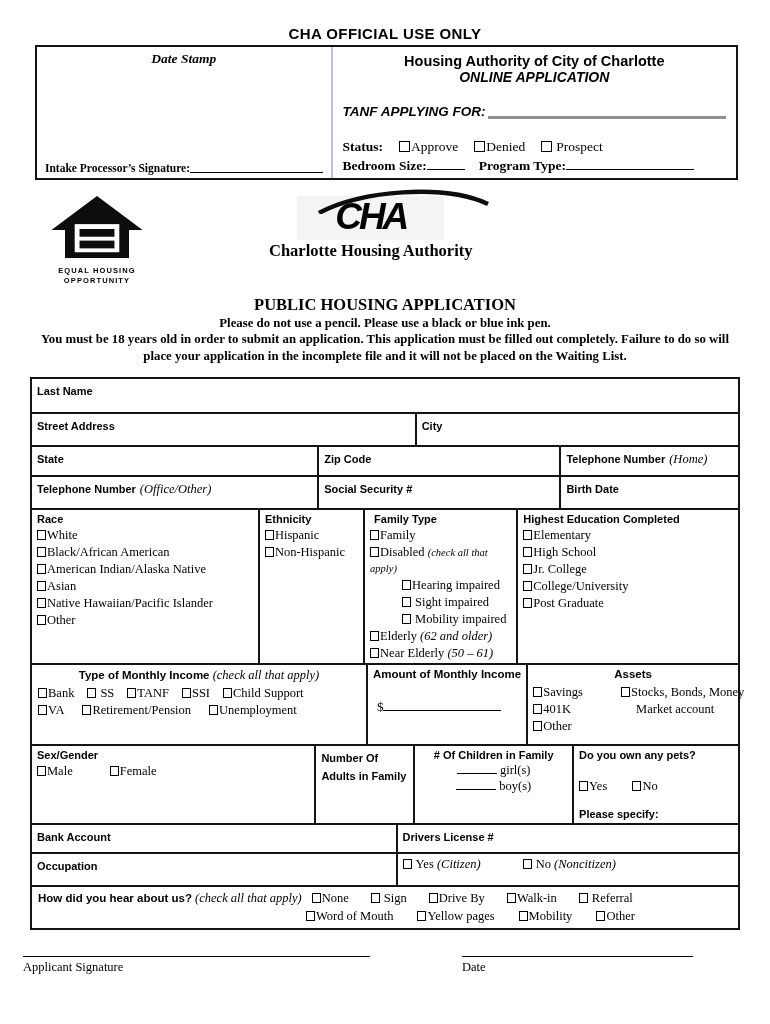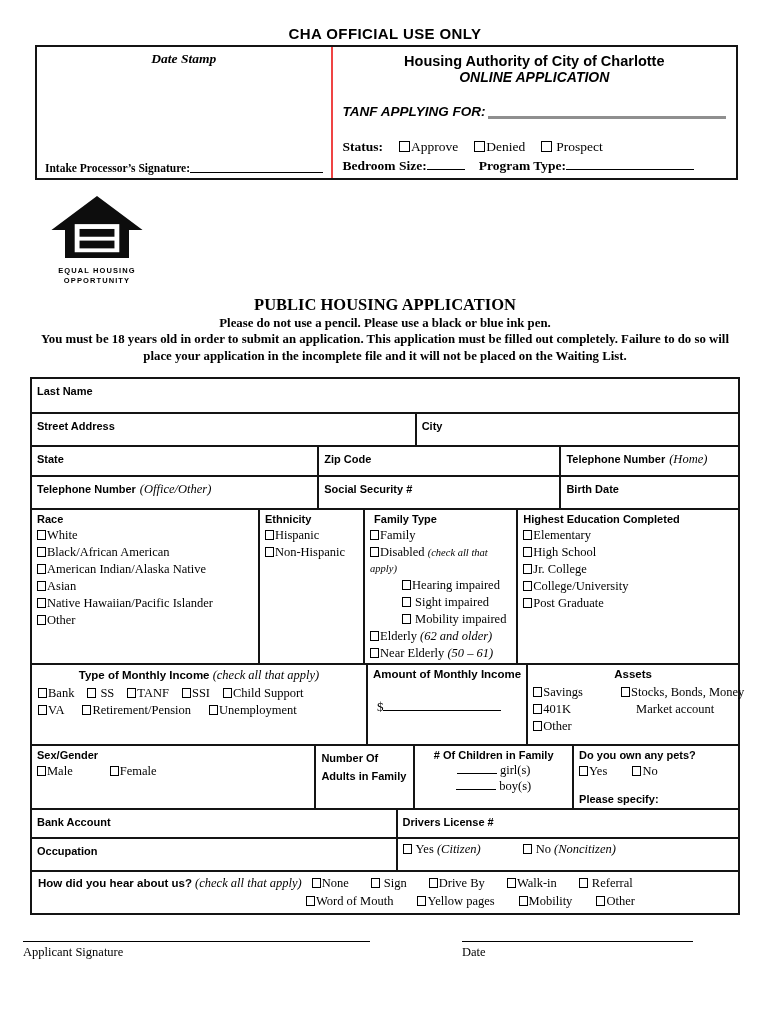--- a/index.html
+++ b/index.html
@@ -27,21 +27,21 @@
   .official-title{ text-align:center; padding-top:25px; font-family:"Liberation Sans",sans-serif;
                    font-weight:bold; font-size:15px; letter-spacing:.4px; }
   .official-box{ margin:3px 32px 16px 35px; height:135px; border:2px solid #141414; display:flex; }
   .ob-left{ width:42%; display:flex; flex-direction:column; padding:4px 8px 4px 8px; }
   .date-stamp{ text-align:center; font-family:"Liberation Serif",serif; font-weight:bold;
                font-style:italic; font-size:13.5px; }
   .ob-fill{ flex:1; }
   .intake-line{ display:flex; align-items:flex-end; font-family:"Liberation Serif",serif;
                 font-weight:bold; font-size:11.5px; white-space:nowrap; }
   .intake-line .bl{ flex:1; height:3px; border-bottom-width:1.5px; margin-bottom:1px; }
-  .ob-right{ flex:1; border-left:2px solid #ef4444; padding:6px 10px 6px 10px;
+  .ob-right{ flex:1; border-left:2px solid #c4b5fd; padding:6px 10px 6px 10px;
              display:flex; flex-direction:column; }
   .authority{ text-align:center; font-family:"Liberation Sans",sans-serif; font-weight:bold; font-size:14.5px; }
   .online{ text-align:center; font-family:"Liberation Sans",sans-serif; font-weight:bold;
            font-style:italic; font-size:14px; }
   .site-line{ display:flex; align-items:flex-end; margin-top:19px;
               font-family:"Liberation Sans",sans-serif; font-weight:bold; font-style:italic;
               font-size:13.5px; white-space:nowrap; }
   .site-fill{ flex:1; border-bottom:3px solid #8f8f8f; height:3px; margin-left:2px; }
   .status-line{ margin-top:20px; font-size:13.5px; display:flex; align-items:baseline; }
   .status-line .opt{ margin-left:16px; font-size:13.5px; }
@@ -88,21 +88,21 @@
   .indent{ padding-left:32px; }
   .chdr{ text-align:center; }
   .inc-opts{ display:flex; gap:13px; margin-top:2px; padding-left:1px; }
   .inc-opts2{ display:flex; gap:18px; margin-top:1px; padding-left:1px; }
   .amt-line{ margin-top:17px; padding-left:4px; font-size:13px; }
   .assets-grid{ display:flex; margin-top:1px; }
   .assets-c1{ width:44%; }
   .assets-c2{ width:56%; }
   .assets-cont{ padding-left:15px; }
   .kids-line{ text-align:center; margin-top:0; }
-  .pets-opts{ margin-top:1px; }
+  .pets-opts{ margin-top:16px; }
   .pets-opts .opt + .opt{ margin-left:22px; }
   .pets-specify{ margin-top:13px; }
   .sex-opts{ margin-top:1px; }
   .sex-opts .opt + .opt{ margin-left:34px; }
   .cit-line{ display:flex; gap:42px; margin-top:0; }
   .hear-cell{ padding:3px 6px 4px 6px; }
   .hear-l1{ display:flex; align-items:baseline; white-space:nowrap; }
   .hear-l1 .hear-opts{ display:flex; gap:22px; margin-left:10px; }
   .hear-l2{ display:flex; gap:24px; margin-left:268px; margin-top:2px; }
 
@@ -155,20 +155,29 @@
       <svg width="98" height="64" viewBox="0 0 100 66">
         <polygon points="50,0 97,35 83,35 83,64 17,64 17,35 3,35" fill="#0d0d0d"></polygon>
         <rect x="27" y="29" width="46" height="29" fill="#ffffff"></rect>
         <rect x="32" y="34" width="36" height="8" fill="#0d0d0d"></rect>
         <rect x="32" y="46" width="36" height="8" fill="#0d0d0d"></rect>
       </svg>
       <div class="eho-text">
         <div>EQUAL HOUSING</div>
         <div>OPPORTUNITY</div>
       </div>
+    </div>
+    <div class="cha-wrap">
+      <div class="cha-mark">
+        <svg class="cha-swoosh" width="190" height="26" viewBox="0 0 190 26">
+          <path d="M14,25 C55,2 140,-4 183,16" stroke="#0d0d0d" stroke-width="4.5" fill="none"></path>
+        </svg>
+        <span class="cha-letters">CHA</span>
+      </div>
+      <div class="cha-name">Charlotte Housing Authority</div>
     </div>
   </div>
 
   <div class="app-title">PUBLIC HOUSING APPLICATION</div>
   <div class="intro1">Please do not use a pencil.  Please use a black or blue ink pen.</div>
   <div class="intro2">You must be 18 years old in order to submit an application. This application must be filled out completely. Failure to do so will place your application in the incomplete file and it will not be placed on the Waiting List.</div>
 
   <div class="ftab first-tab">
     <div class="frow hA">
       <div class="fc wA2"><span class="hlbl">Last Name</span></div>

